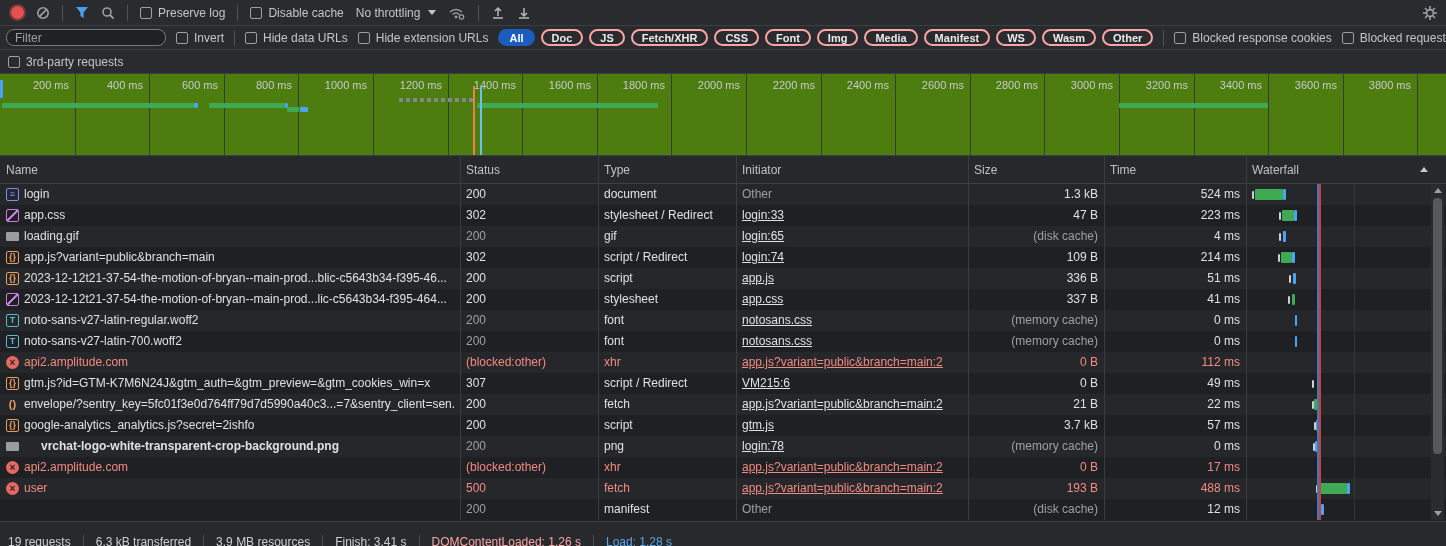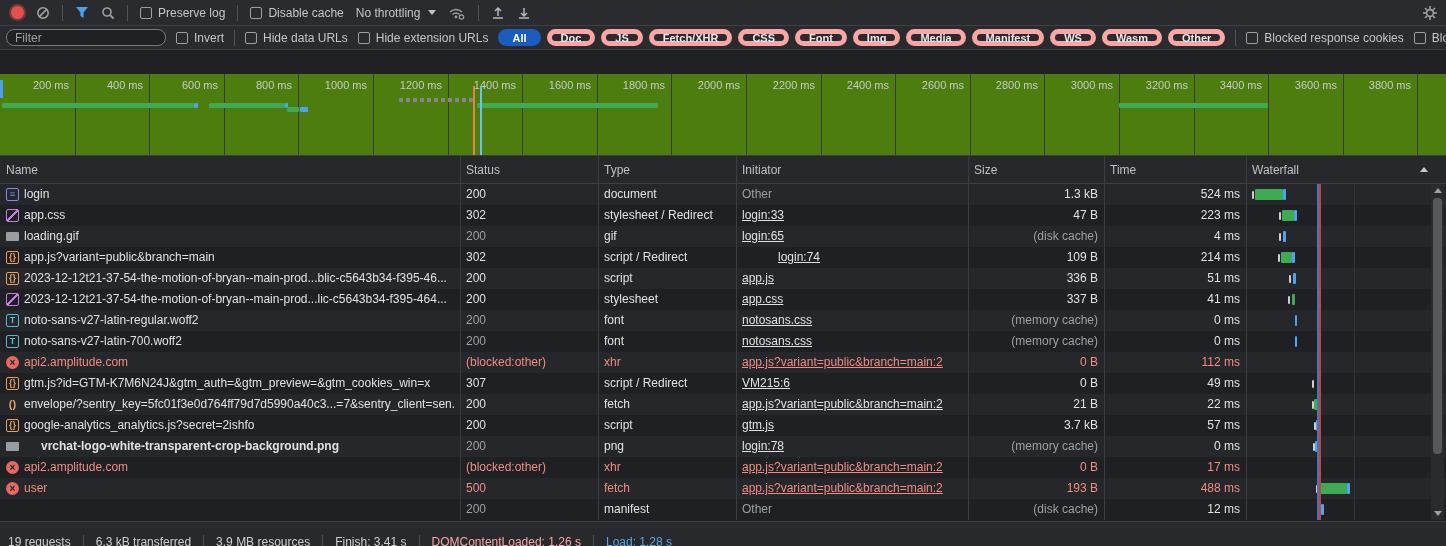--- a/index.html
+++ b/index.html
@@ -27,21 +27,21 @@
          box-shadow:0 0 0 2px rgba(227,80,80,.40); margin-left:3px; }
   .filter-input { width:160px; height:17px; background:#202124; border:1px solid #767a7e;
          border-radius:8px; color:#dfe1e3; font-size:12px; padding:0 8px;
          font-family:"Liberation Sans", sans-serif; }
   .filter-input::placeholder { color:#9aa0a6; }
   .caret-down { width:0; height:0; border-left:4px solid transparent;
          border-right:4px solid transparent; border-top:5px solid #c3c6c9; }
   .throttle { display:flex; align-items:center; gap:8px; }
   
   .pill { display:inline-flex; align-items:center; height:17px; padding:0 9px;
-          border:5px solid #fca5a5; border-radius:10px; color:#e8eaed;
+          border:2px solid #fca5a5; border-radius:10px; color:#e8eaed;
           font-weight:bold; font-size:11px; white-space:nowrap; flex:none; }
   .pill.sel { background:#1a5dbe; border-color:#1a5dbe; color:#fff; }
   .pills { display:flex; gap:6px; align-items:center; }
   
   .overview { position:absolute; top:74px; left:0; width:1446px; height:82px;
               background:#4d7c0f; border-bottom:1px solid #3c4043; overflow:hidden; }
   .ov-grid  { position:absolute; top:0; width:1px; height:82px; background:#37393c; }
   .ov-label { position:absolute; top:5px; width:72px; text-align:right;
               font-size:11px; color:#c8cacd; }
   .ov-seg { position:absolute; border-radius:1px; }
@@ -220,20 +220,26 @@
     <span class="cbgroup">
       <span class="cbx"></span>
       <span class="lbl">Blocked response cookies</span>
     </span>
     <span class="cbgroup">
       <span class="cbx"></span>
       <span class="lbl">Blocked requests</span>
     </span>
   </div>
 
+  <div class="tbar tb3">
+    <span class="cbgroup">
+      <span class="cbx"></span>
+      <span class="lbl">3rd-party requests</span>
+    </span>
+  </div>
 
   <div class="overview">
     <span class="ov-handle"></span>
   <div class="ov-grid" style="left: 75px;"></div>
       <div class="ov-label" style="left: -3px;">200 ms</div>
       <div class="ov-grid" style="left: 149px;"></div>
       <div class="ov-label" style="left: 71px;">400 ms</div>
       <div class="ov-grid" style="left: 224px;"></div>
       <div class="ov-label" style="left: 146px;">600 ms</div>
       <div class="ov-grid" style="left: 298px;"></div>
@@ -330,21 +336,21 @@
         <div class="cell" style="left: 742px; width: 222px;"><span class="u">login:65</span></div>
         <div class="cell r gray" style="left: 968px; width: 130px;">(disk cache)</div>
         <div class="cell r" style="left: 1104px; width: 136px;">4 ms</div>
         <span class="wf-bar wf-t" style="left: 1279px; width: 2px;"></span>
         <span class="wf-bar wf-b" style="left: 1283px; width: 3px;"></span>
       </div>
       <div class="row dk" style="top: 63px;">
         <div class="cell" style="left: 0px; width: 456px; padding-left: 24px;"><span class="ric script">{}</span><span>app.js?variant=public&amp;branch=main</span></div>
         <div class="cell" style="left: 466px; width: 128px;">302</div>
         <div class="cell" style="left: 604px; width: 128px;">script / Redirect</div>
-        <div class="cell" style="left: 742px; width: 222px; margin-left: 36px;"><span class="u">login:74</span></div>
+        <div class="cell" style="left: 742px; width: 222px;"><span class="u">login:74</span></div>
         <div class="cell r" style="left: 968px; width: 130px;">109 B</div>
         <div class="cell r" style="left: 1104px; width: 136px;">214 ms</div>
         <span class="wf-bar wf-t" style="left: 1278px; width: 2px;"></span>
         <span class="wf-bar wf-g" style="left: 1281px; width: 11px;"></span>
         <span class="wf-bar wf-b" style="left: 1292px; width: 3px;"></span>
       </div>
       <div class="row lt" style="top: 84px;">
         <div class="cell" style="left: 0px; width: 456px; padding-left: 24px;"><span class="ric script">{}</span><span>2023-12-12t21-37-54-the-motion-of-bryan--main-prod...blic-c5643b34-f395-46...</span></div>
         <div class="cell" style="left: 466px; width: 128px;">200</div>
         <div class="cell" style="left: 604px; width: 128px;">script</div>

